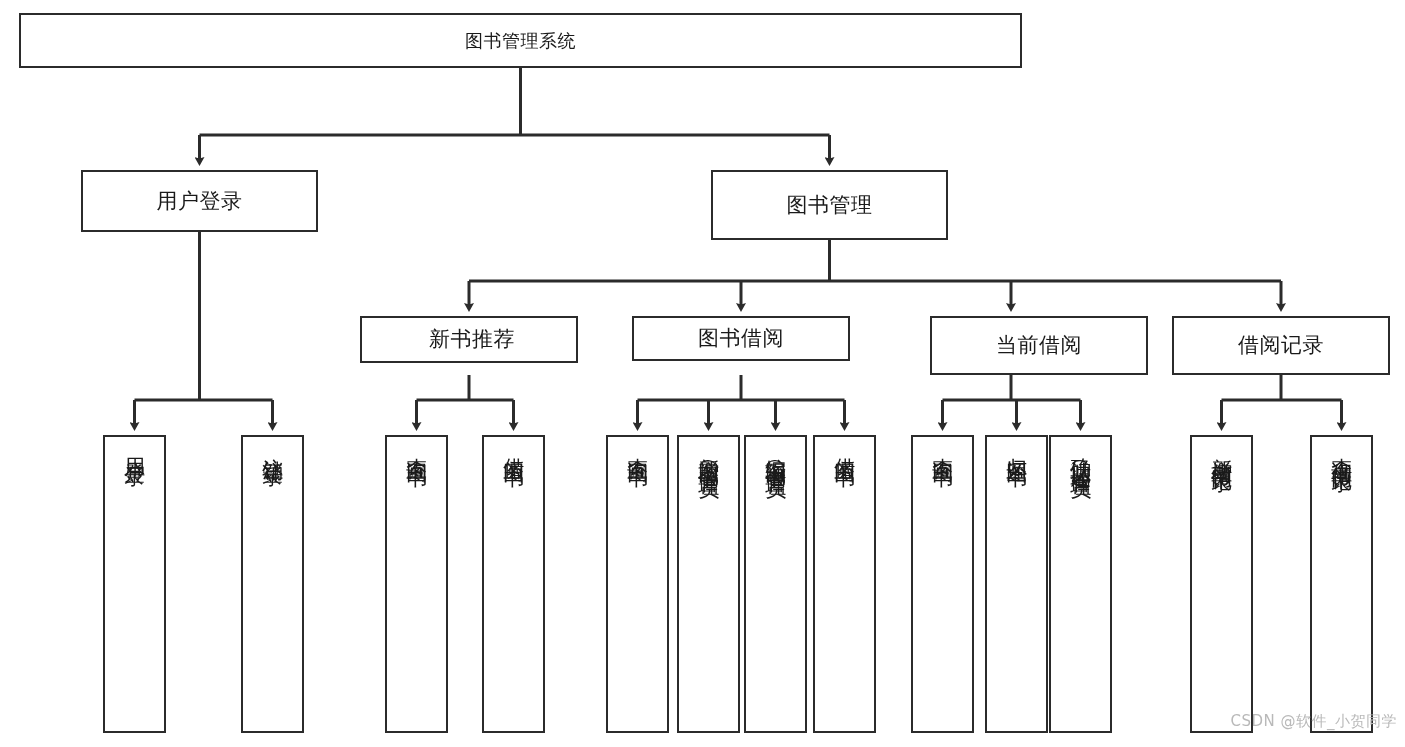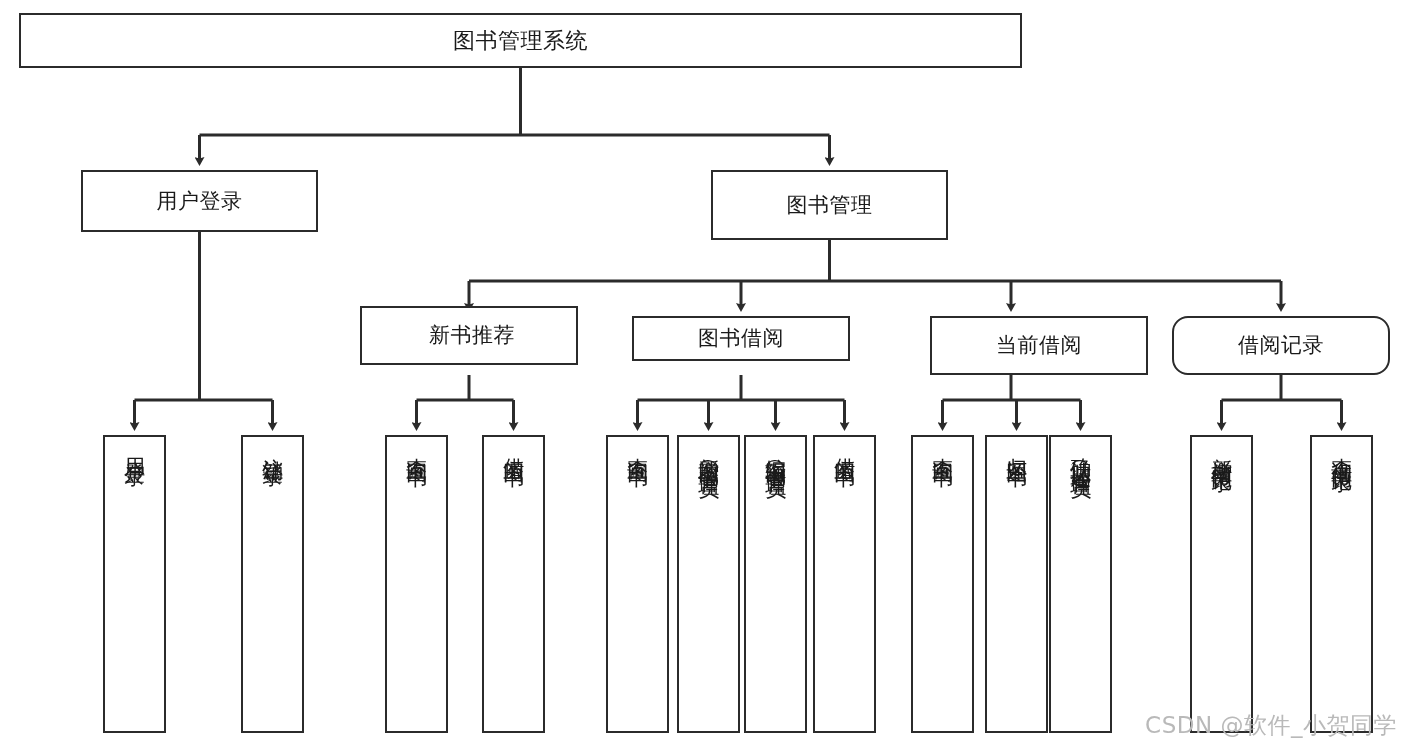--- a/index.html
+++ b/index.html
@@ -42,21 +42,21 @@
     display: block;
     line-height: 1.18;
     letter-spacing: 0.5px;
     white-space: nowrap;
   }
   
   .node.horiz .node-label {
     font-size: 21px;
   }
   .node.root .node-label {
-    font-size: 22px;
+    font-size: 18px;
   }
   
   .node.vert {
     align-items: flex-start;
     padding-top: 4px;
   }
   .node.vert .node-label {
     writing-mode: vertical-rl;
     text-orientation: upright;
     -webkit-writing-mode: vertical-rl;
@@ -65,22 +65,22 @@
     letter-spacing: 3px;
     white-space: normal;
     max-height: 286px;
   }
   .node.vert.tall .node-label {
     max-height: 292px;
   }
   #watermark {
     position: absolute;
     right: 8px;
-    bottom: 6px;
-    font-size: 23px;
+    bottom: 16px;
+    font-size: 15px;
     color: #b9b9b9;
     letter-spacing: 0.5px;
     z-index: 5;
     white-space: nowrap;
   }
 </style>
 </head>
 <body>
 
 <div id="diagram-root" style="background: rgb(255, 255, 255);">
@@ -132,30 +132,30 @@
     <span class="node-label">图书管理系统</span>
   </div>
 
   <div class="node horiz" style="left: 81px; top: 170px; width: 237px; height: 62px; border-color: rgb(43, 43, 43); background: rgb(255, 255, 255); color: rgb(26, 26, 26);">
     <span class="node-label">用户登录</span>
   </div>
   <div class="node horiz" style="left: 711px; top: 170px; width: 237px; height: 70px; border-color: rgb(43, 43, 43); background: rgb(255, 255, 255); color: rgb(26, 26, 26);">
     <span class="node-label">图书管理</span>
   </div>
 
-  <div class="node horiz" style="left: 360px; top: 306px; width: 218px; height: 59px; border-color: rgb(43, 43, 43); background: rgb(255, 255, 255); color: rgb(26, 26, 26); padding-left: 6px;">
+  <div class="node horiz" style="left: 360px; top: 316px; width: 218px; height: 47px; border-color: rgb(43, 43, 43); background: rgb(255, 255, 255); color: rgb(26, 26, 26); padding-left: 6px;">
     <span class="node-label">新书推荐</span>
   </div>
   <div class="node horiz" style="left: 632px; top: 316px; width: 218px; height: 45px; border-color: rgb(43, 43, 43); background: rgb(255, 255, 255); color: rgb(26, 26, 26);">
     <span class="node-label">图书借阅</span>
   </div>
   <div class="node horiz" style="left: 902px; top: 316px; width: 218px; height: 59px; border-color: rgb(43, 43, 43); background: rgb(255, 255, 255); color: rgb(26, 26, 26); margin-left: 28px;">
     <span class="node-label">当前借阅</span>
   </div>
-  <div class="node horiz" style="left: 1172px; top: 316px; width: 218px; height: 59px; border-color: rgb(43, 43, 43); background: rgb(255, 255, 255); color: rgb(26, 26, 26); border-radius: 16px;">
+  <div class="node horiz" style="left: 1172px; top: 316px; width: 218px; height: 59px; border-color: rgb(43, 43, 43); background: rgb(255, 255, 255); color: rgb(26, 26, 26);">
     <span class="node-label">借阅记录</span>
   </div>
 
   <div class="node vert" style="left: 103px; top: 435px; width: 63px; height: 298px; border-color: rgb(43, 43, 43); background: rgb(255, 255, 255); color: rgb(26, 26, 26);">
     <span class="node-label">用户登录</span>
   </div>
   <div class="node vert" style="left: 241px; top: 435px; width: 63px; height: 298px; border-color: rgb(43, 43, 43); background: rgb(255, 255, 255); color: rgb(26, 26, 26);">
     <span class="node-label">注销登录</span>
   </div>
   <div class="node vert" style="left: 385px; top: 435px; width: 63px; height: 298px; border-color: rgb(43, 43, 43); background: rgb(255, 255, 255); color: rgb(26, 26, 26);">

